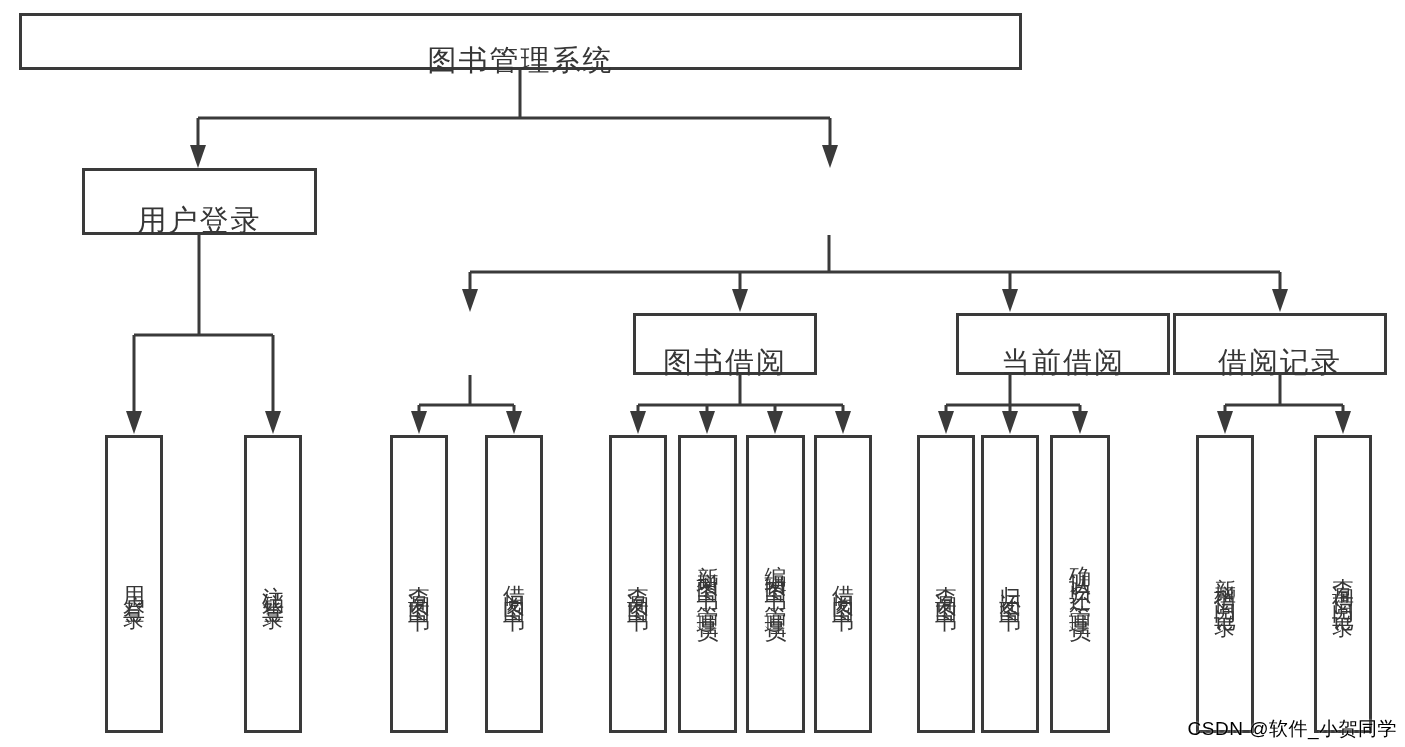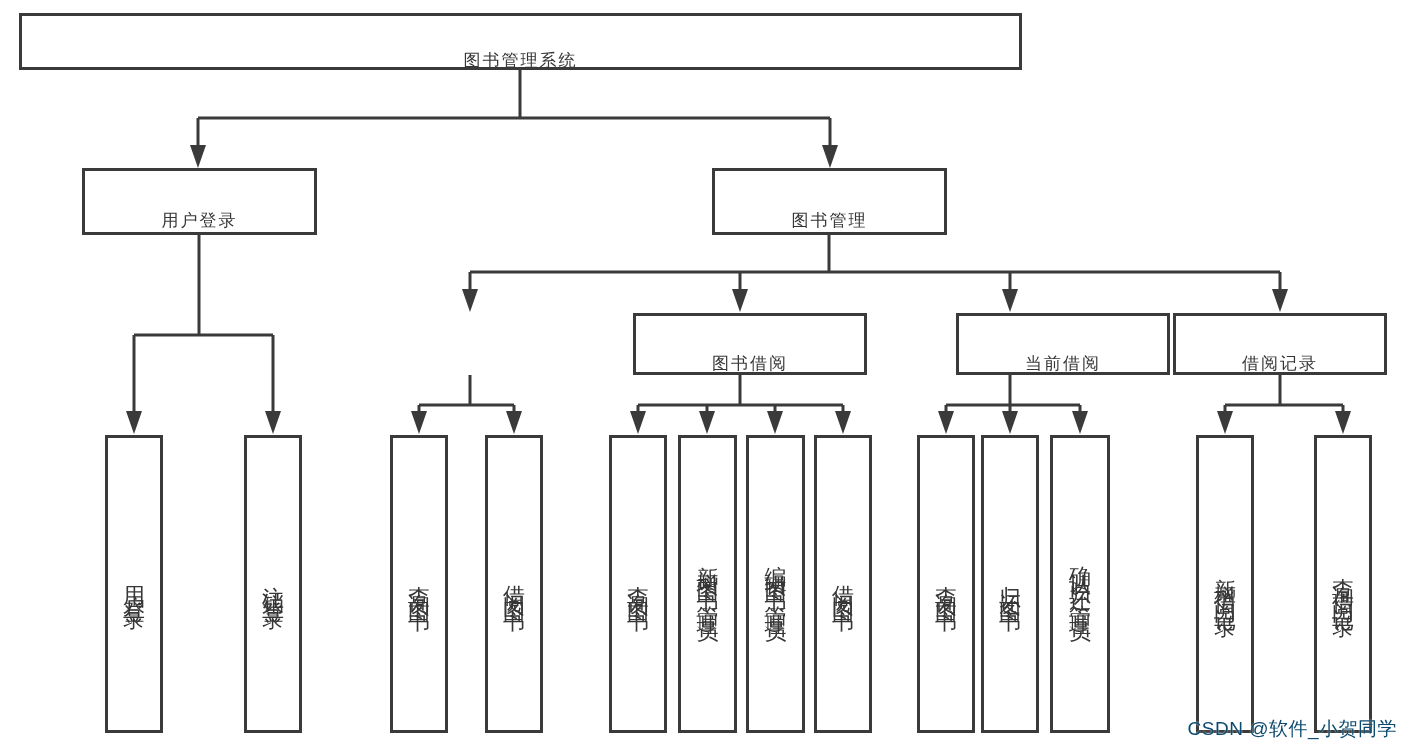--- a/index.html
+++ b/index.html
@@ -26,39 +26,39 @@
     box-sizing: border-box;
     background: #ffffff;
     border: 3px solid #3a3a3a;
     display: flex;
     align-items: center;
     justify-content: center;
     color: #363636;
     z-index: 2;
   }
   .node.h .lbl {
-    font-size: 17px;
+    font-size: 29px;
     letter-spacing: 2px;
     white-space: nowrap;
     text-align: center;
     margin-top: 38px;
   }
   .node.leaf .lbl {
     writing-mode: vertical-rl;
     text-orientation: mixed;
     font-size: 22px;
     letter-spacing: 8px;
     line-height: 1.1;
   }
   .watermark {
     position: absolute;
     right: 8px;
     bottom: 5px;
     font-size: 19px;
-    color: #0c4a6e;
+    color: #000000;
     letter-spacing: 0.5px;
     z-index: 5;
     text-shadow: 0 0 2px rgba(255,255,255,0.85);
     white-space: nowrap;
   }
 </style>
 </head>
 <body>
 
 <div class="canvas">
@@ -96,25 +96,22 @@
     </g>
   </svg>
 
   <div class="node h" style="left:19px; top:13px; width:1003px; height:57px;">
     <span class="lbl">图书管理系统</span>
   </div>
 
   <div class="node h" style="left:82px; top:168px; width:235px; height:67px;">
     <span class="lbl">用户登录</span>
   </div>
-  <div class="node h" style="left:712px; top:168px; width:235px; height:67px;">
-    <span class="lbl">图书管理</span>
-  </div>
 
-  <div class="node h" style="left:633px; top:313px; width:234px; height:62px;">
+  <div class="node h" style="left:633px; top:313px; width:184px; height:62px;">
     <span class="lbl">图书借阅</span>
   </div>
   <div class="node h" style="left:956px; top:313px; width:214px; height:62px;">
     <span class="lbl">当前借阅</span>
   </div>
   <div class="node h" style="left:1173px; top:313px; width:214px; height:62px;">
     <span class="lbl">借阅记录</span>
   </div>
 
   <div class="node leaf" style="left:105px; top:435px; width:58px; height:298px;">

